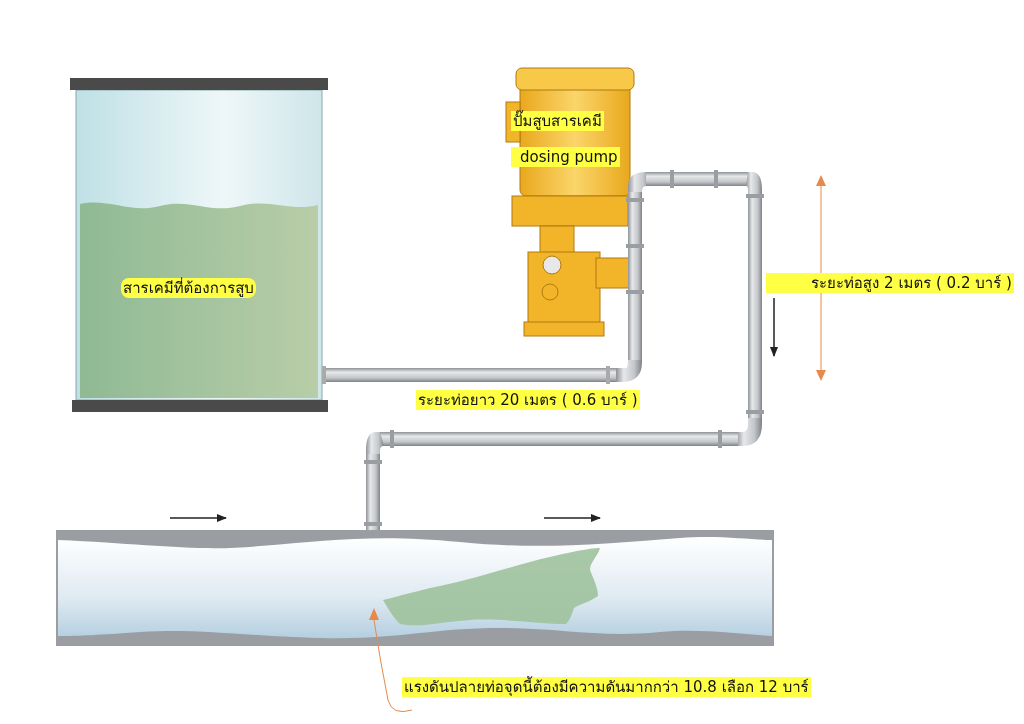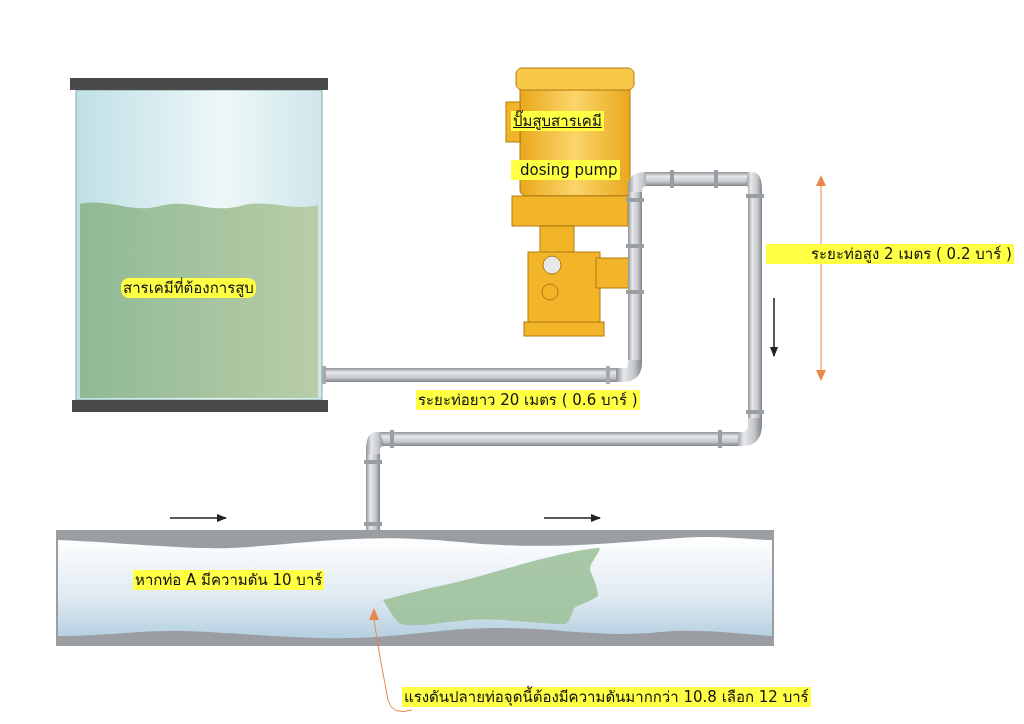--- a/index.html
+++ b/index.html
@@ -127,19 +127,18 @@
     <path d="M816,370 L821,381 L826,370 Z" fill="#e8884a"></path>
   </g>
 
   <g>
     <path d="M412,710 Q392,716 388,700 Q380,660 374,620" fill="none" stroke="#e8884a" stroke-width="1"></path>
     <path d="M369,620 L374,608 L379,620 Z" fill="#e8884a"></path>
   </g>
 </svg>
 
 <div class="label" style="left:121px;top:278px;border-radius:8px;">สารเคมีที่ต้องการสูบ</div>
-<div class="label" style="left:511px;top:111px;text-decoration:underline;">ปั๊มสูบสารเคมี</div>
-<div class="label" style="left:511px;top:160px;padding-left:9px;">dosing pump</div>
-<div class="label" style="left:766px;top:244px;padding-left:45px;">ระยะท่อสูง 2 เมตร ( 0.2 บาร์ )</div>
+<div class="label" style="left:511px;top:111px;">ปั๊มสูบสารเคมี</div>
+<div class="label" style="left:511px;top:147px;padding-left:9px;">dosing pump</div>
+<div class="label" style="left:766px;top:273px;padding-left:45px;">ระยะท่อสูง 2 เมตร ( 0.2 บาร์ )</div>
 <div class="label" style="left:416px;top:390px;">ระยะท่อยาว 20 เมตร ( 0.6 บาร์ )</div>
-<div class="label" style="left:133px;top:570px;">หากท่อ A มีความดัน 10 บาร์</div>
-<div class="label" style="left:402px;top:677px;margin-top:10px;">แรงดันปลายท่อจุดนี้ต้องมีความดันมากกว่า 10.8 เลือก 12 บาร์</div>
+<div class="label" style="left:402px;top:677px;">แรงดันปลายท่อจุดนี้ต้องมีความดันมากกว่า 10.8 เลือก 12 บาร์</div>
 </div>
 
 </body></html>

